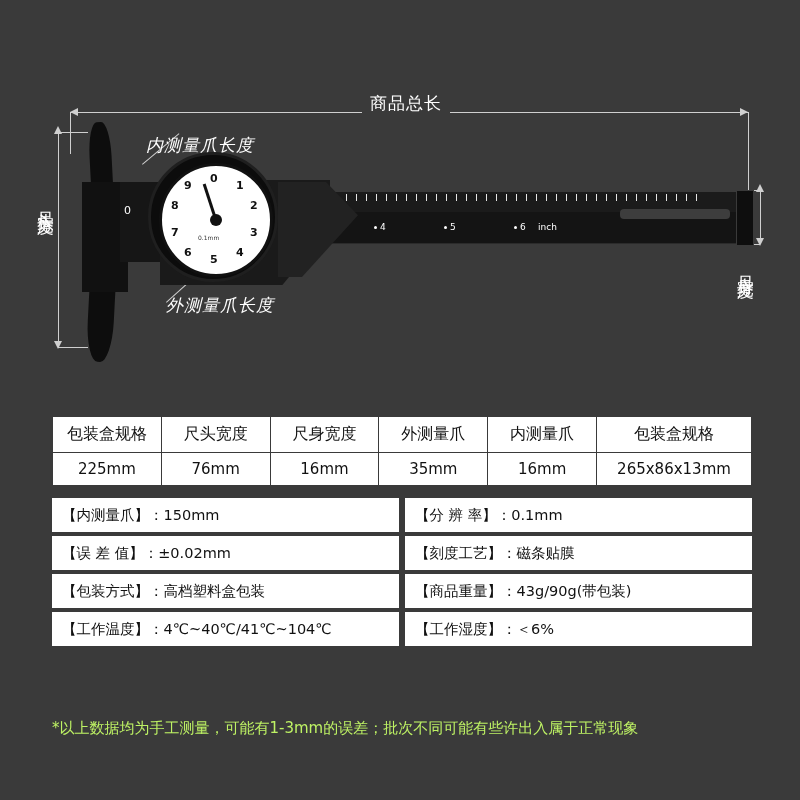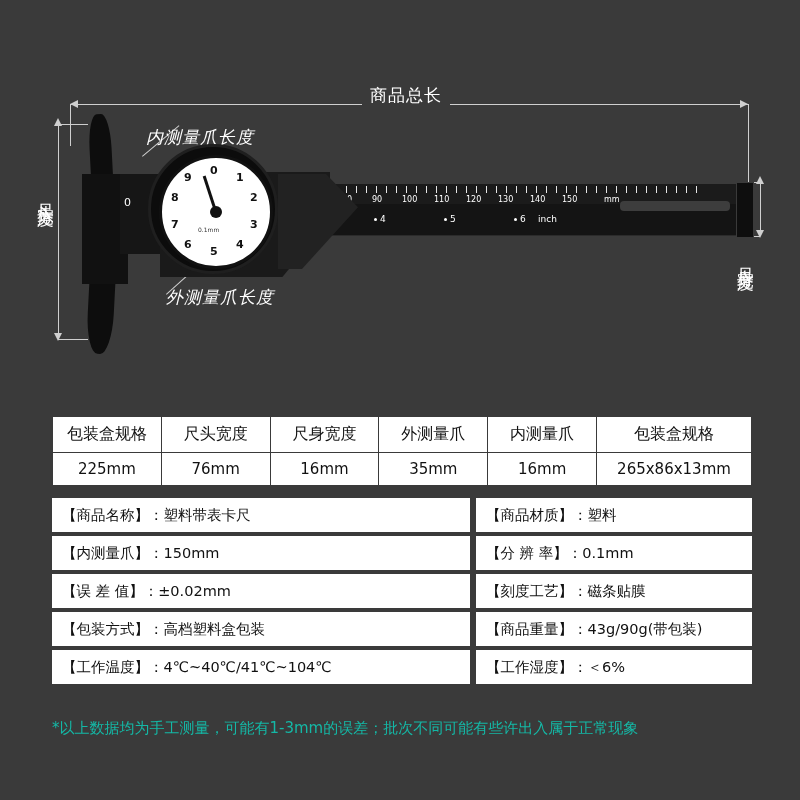--- a/index.html
+++ b/index.html
@@ -12,21 +12,21 @@
     height: 800px;
     position: relative;
     overflow: hidden;
     font-family: "DejaVu Sans", "Liberation Sans", sans-serif;
     color: #ffffff;
   }
 
   
   #diagram {
     position: absolute;
-    left: 0; top: 4px;
+    left: 0; top: 12px;
     width: 800px; height: 400px;
   }
 
   .dim-line {
     position: absolute;
     background: #cfcfcf;
   }
   .h-line { height: 1px; }
   .v-line { width: 1px; }
 
@@ -284,21 +284,21 @@
   td.gap {
     background: #3a3a3a !important;
     padding: 0 !important;
     width: 6px;
   }
 
   #footnote {
     position: absolute;
     left: 52px; top: 716px;
     width: 700px;
-    color: #14b8a6;
+    color: #bef264;
     font-size: 15px;
     line-height: 1.6;
   }
 </style>
 </head>
 <body>
 
 <div id="diagram">
 
   <div class="dim-line v-line" style="left:70px; top:100px; height:42px;"></div>
@@ -368,32 +368,20 @@
       <div class="scale-tick" style="left:336px;"></div>
       <div class="scale-tick" style="left:346px;"></div>
       <div class="scale-tick" style="left:356px;"></div>
       <div class="scale-tick" style="left:366px;"></div>
       <div class="scale-tick" style="left:376px;"></div>
       <div class="scale-tick" style="left:386px;"></div>
       <div class="scale-tick" style="left:396px;"></div>
       <div class="scale-tick" style="left:406px;"></div>
     </div>
 
-    <div class="beam-scale-top" style="left:252px; top:81px; width:440px;">
-      <span class="mini-num" style="left:0px;">70</span>
-      <span class="mini-num" style="left:30px;">80</span>
-      <span class="mini-num" style="left:60px;">90</span>
-      <span class="mini-num" style="left:90px;">100</span>
-      <span class="mini-num" style="left:122px;">110</span>
-      <span class="mini-num" style="left:154px;">120</span>
-      <span class="mini-num" style="left:186px;">130</span>
-      <span class="mini-num" style="left:218px;">140</span>
-      <span class="mini-num" style="left:250px;">150</span>
-      <span class="mini-num" style="left:292px;">mm</span>
-    </div>
 
     <div class="inch-row">
       <span class="inch-dot" style="left:14px;"></span>
       <span class="mini-num" style="left:20px;">3</span>
       <span class="inch-dot" style="left:84px;"></span>
       <span class="mini-num" style="left:90px;">4</span>
       <span class="inch-dot" style="left:154px;"></span>
       <span class="mini-num" style="left:160px;">5</span>
       <span class="inch-dot" style="left:224px;"></span>
       <span class="mini-num" style="left:230px;">6</span>
@@ -450,25 +438,20 @@
       <td>16mm</td>
       <td>265x86x13mm</td>
     </tr>
   </tbody>
     </table>
 </div>
 
 <div id="detail">
   <table class="detail">
     <tbody>
-        <tr>
-      <td style="width:398px;">【商品名称】：塑料带表卡尺</td>
-      <td class="gap"></td>
-      <td>【商品材质】：塑料</td>
-    </tr>
     <tr>
       <td>【内测量爪】：150mm</td>
       <td class="gap"></td>
       <td>【分 辨 率】：0.1mm</td>
     </tr>
     <tr>
       <td>【误 差 值】：±0.02mm</td>
       <td class="gap"></td>
       <td>【刻度工艺】：磁条贴膜</td>
     </tr>

